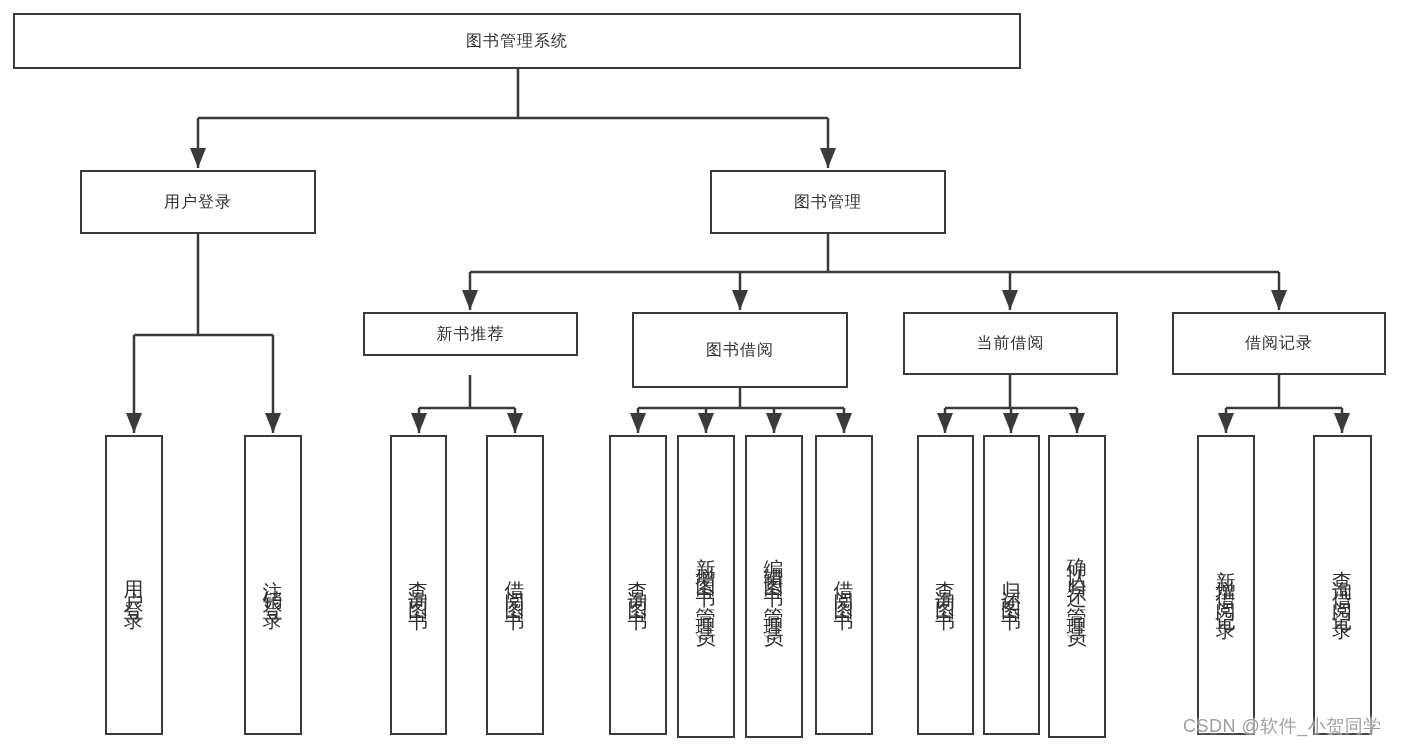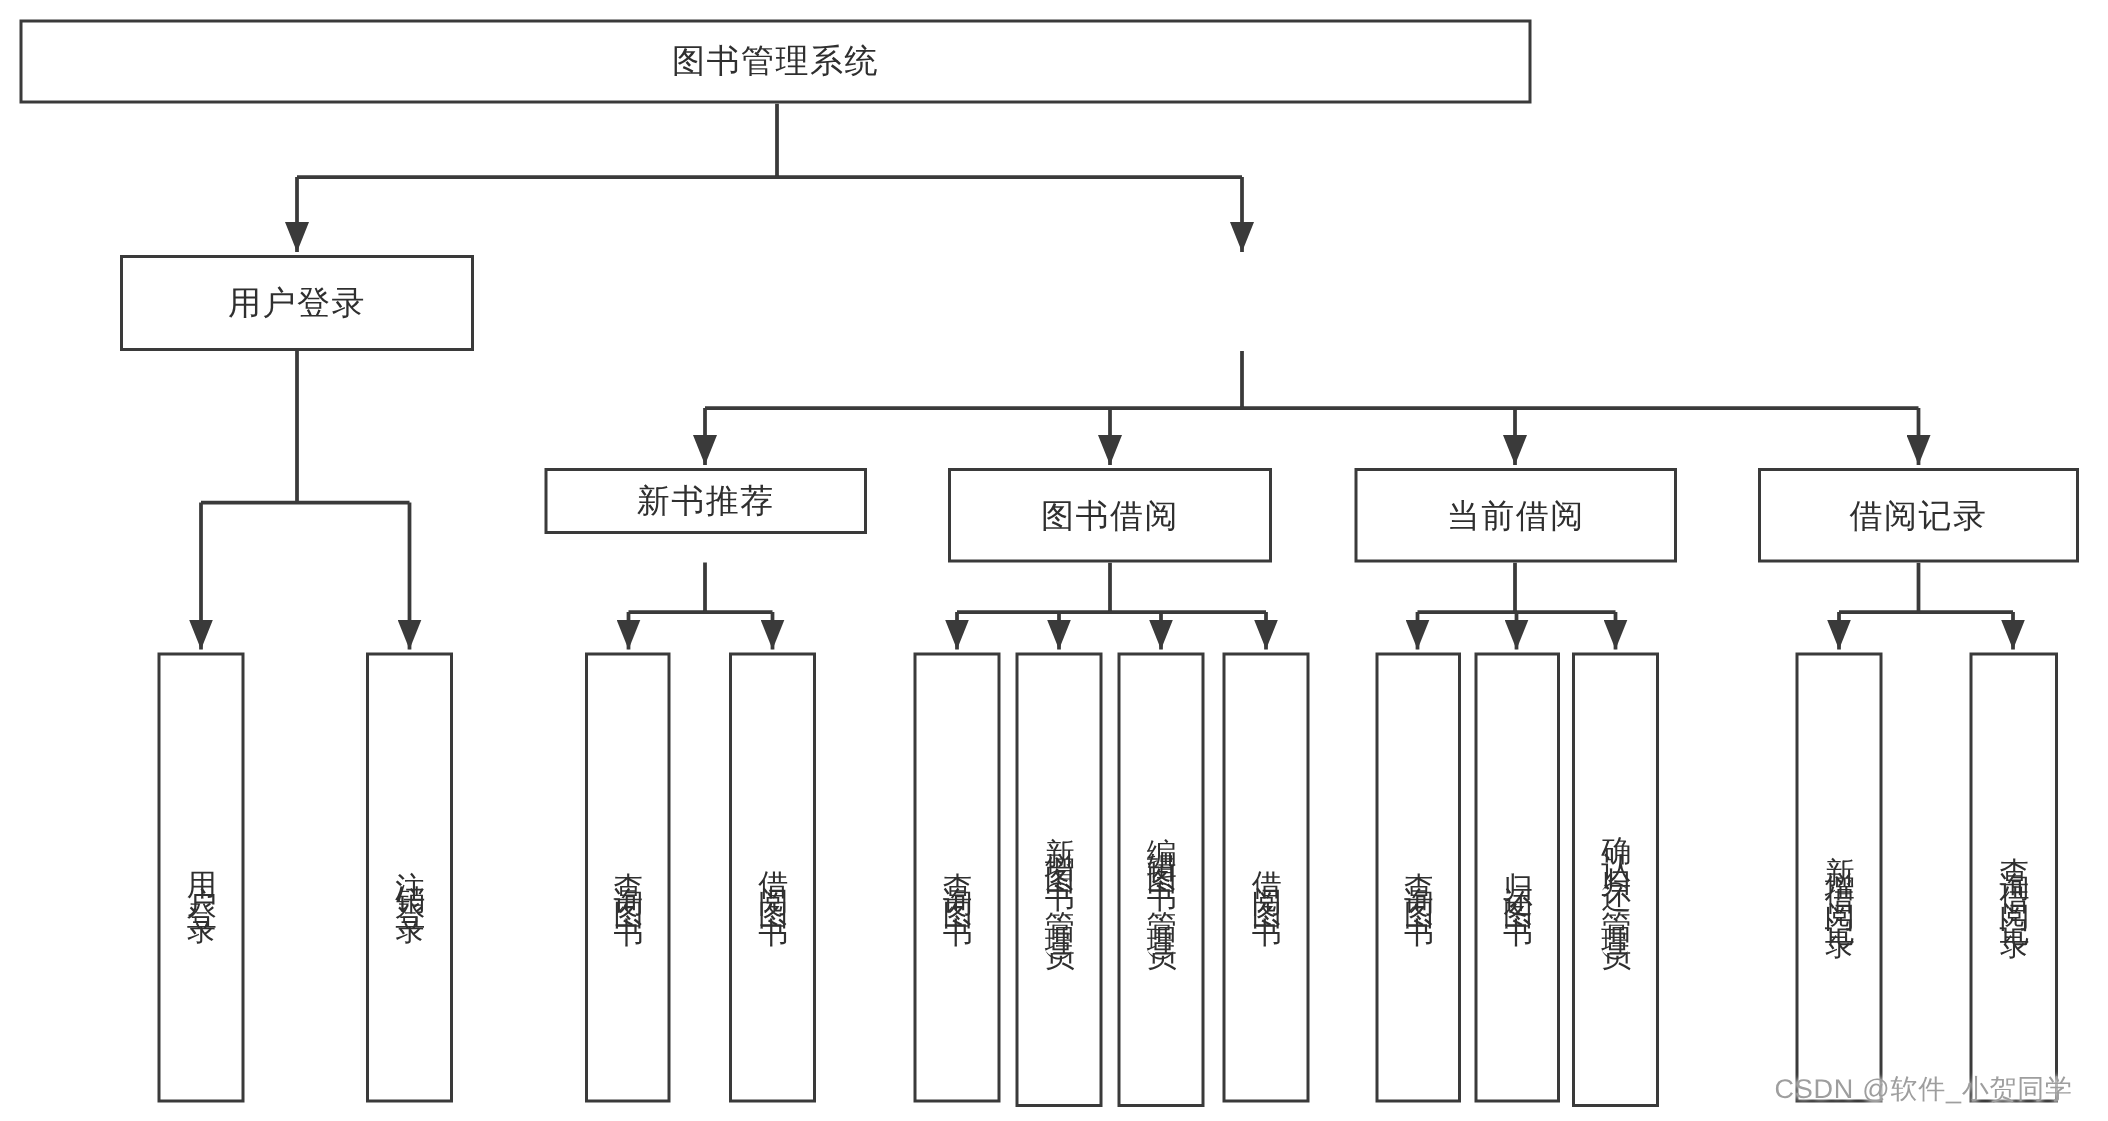--- a/index.html
+++ b/index.html
@@ -35,21 +35,21 @@
     position:absolute;
     box-sizing:border-box;
     border:2.5px solid var(--line);
     background:var(--background);
     display:flex;
     align-items:center;
     justify-content:center;
     text-align:center;
   }
   .node .label{
-    font-size:22px;
+    font-size:16px;
     color:var(--text);
     letter-spacing:1px;
     white-space:nowrap;
   }
   .leaf .label{
     writing-mode:vertical-rl;
     text-orientation:mixed;
     font-size:20px;
     letter-spacing:10px;
     white-space:normal;
@@ -107,25 +107,28 @@
     <path d="M1342,408 V433" marker-end="url(#arrow)"></path>
   </svg>
 
   <div class="node" style="left:13px;top:13px;width:1008px;height:56px">
     <span class="label">图书管理系统</span>
   </div>
 
   <div class="node" style="left:80px;top:170px;width:236px;height:64px">
     <span class="label">用户登录</span>
   </div>
+  <div class="node" style="left:710px;top:170px;width:236px;height:64px">
+    <span class="label">图书管理</span>
+  </div>
 
   <div class="node" style="left:363px;top:312px;width:215px;height:44px">
     <span class="label">新书推荐</span>
   </div>
-  <div class="node" style="left:632px;top:312px;width:216px;height:63px">
+  <div class="node" style="left:632px;top:312px;width:216px;height:76px">
     <span class="label">图书借阅</span>
   </div>
   <div class="node" style="left:903px;top:312px;width:215px;height:63px">
     <span class="label">当前借阅</span>
   </div>
   <div class="node" style="left:1172px;top:312px;width:214px;height:63px">
     <span class="label">借阅记录</span>
   </div>
 
   <div class="node leaf" style="left:105px;top:435px;width:58px;height:300px">

